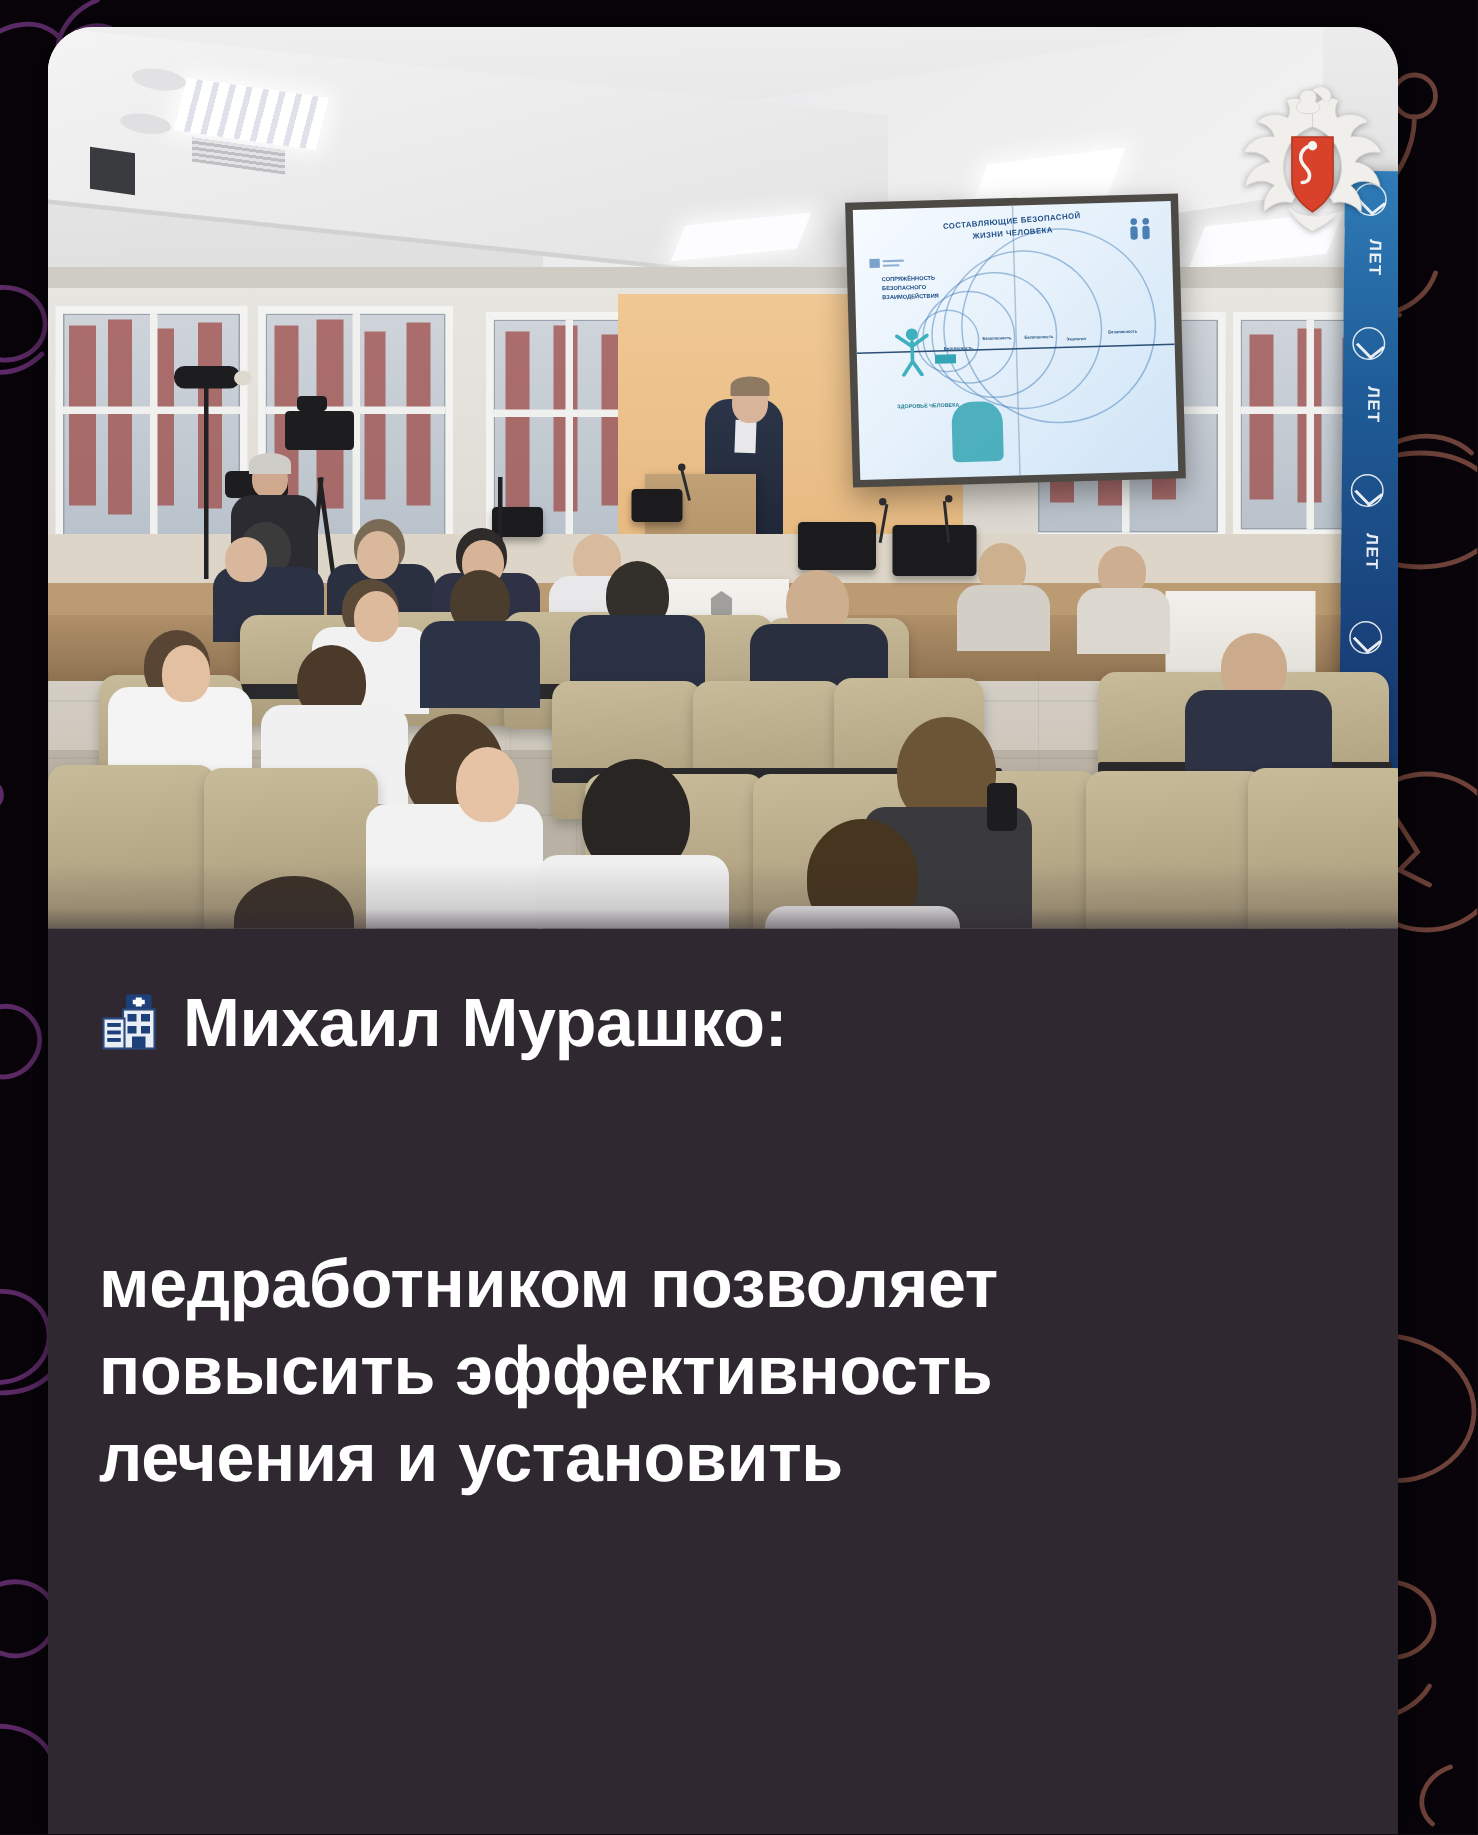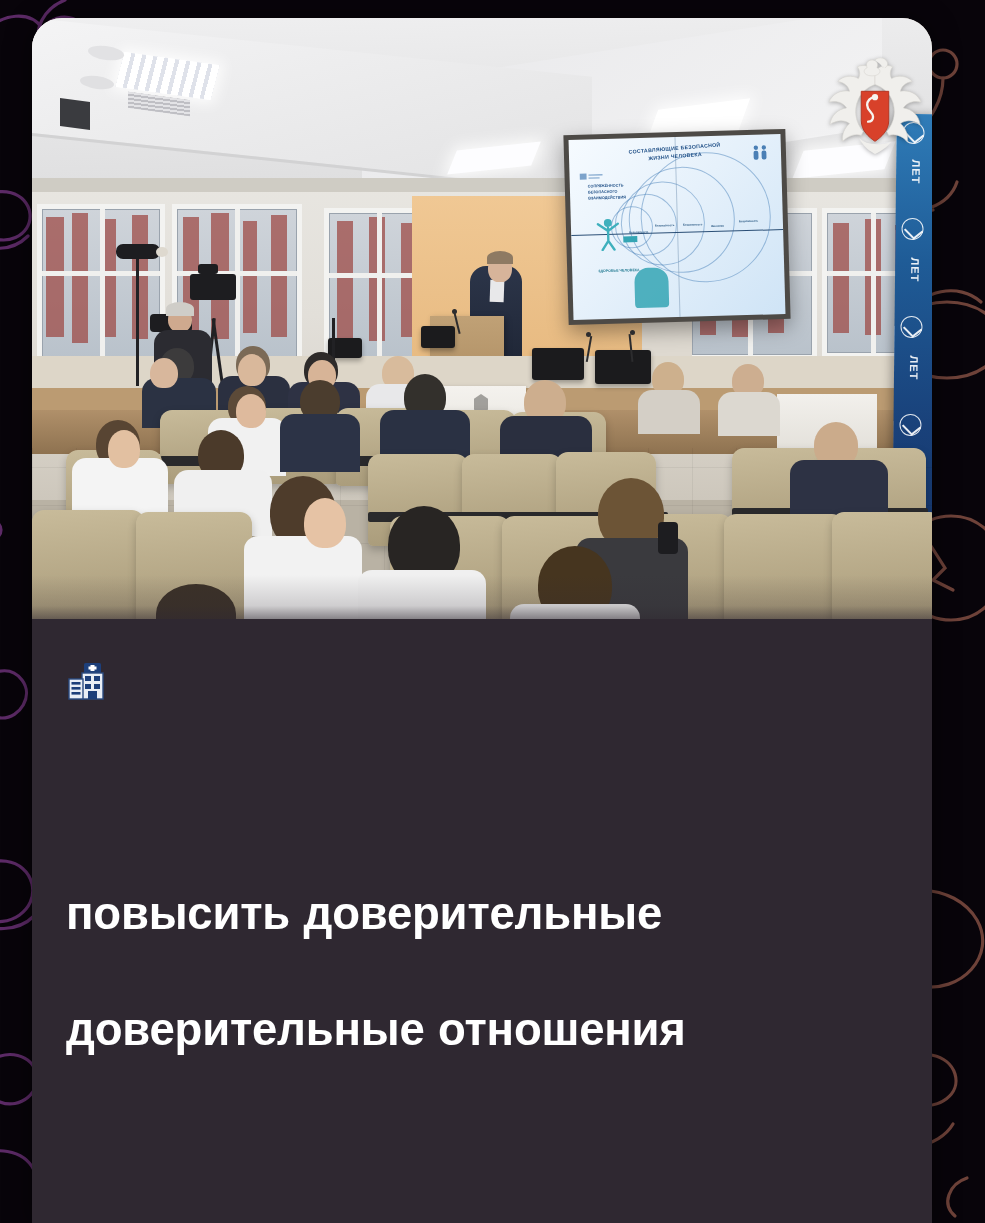--- a/index.html
+++ b/index.html
@@ -606,24 +606,23 @@
               <rect x="19" y="17" width="6" height="5"></rect>
               <rect x="28" y="17" width="6" height="5"></rect>
               <rect x="19" y="25" width="6" height="5"></rect>
               <rect x="28" y="25" width="6" height="5"></rect>
               <rect x="22" y="32" width="9" height="8"></rect>
               <rect x="5.5" y="23" width="9" height="2.6"></rect>
               <rect x="5.5" y="28" width="9" height="2.6"></rect>
               <rect x="5.5" y="33" width="9" height="2.6"></rect>
             </g>
           </svg>
-        </span><br>
+        </span><span>Михаил Мурашко:</span><br>
         <br>
         <br>
-        <br>
-        <span>повысить доверительные</span><br>
-        <br>
-        <span>доверительные отношения</span>
+        <span>медработником позволяет</span><br>
+        <span>повысить эффективность</span><br>
+        <span>лечения и установить</span><br>
       </div>
     </div>
 
   </div>
 </div>
 
 </body></html>

